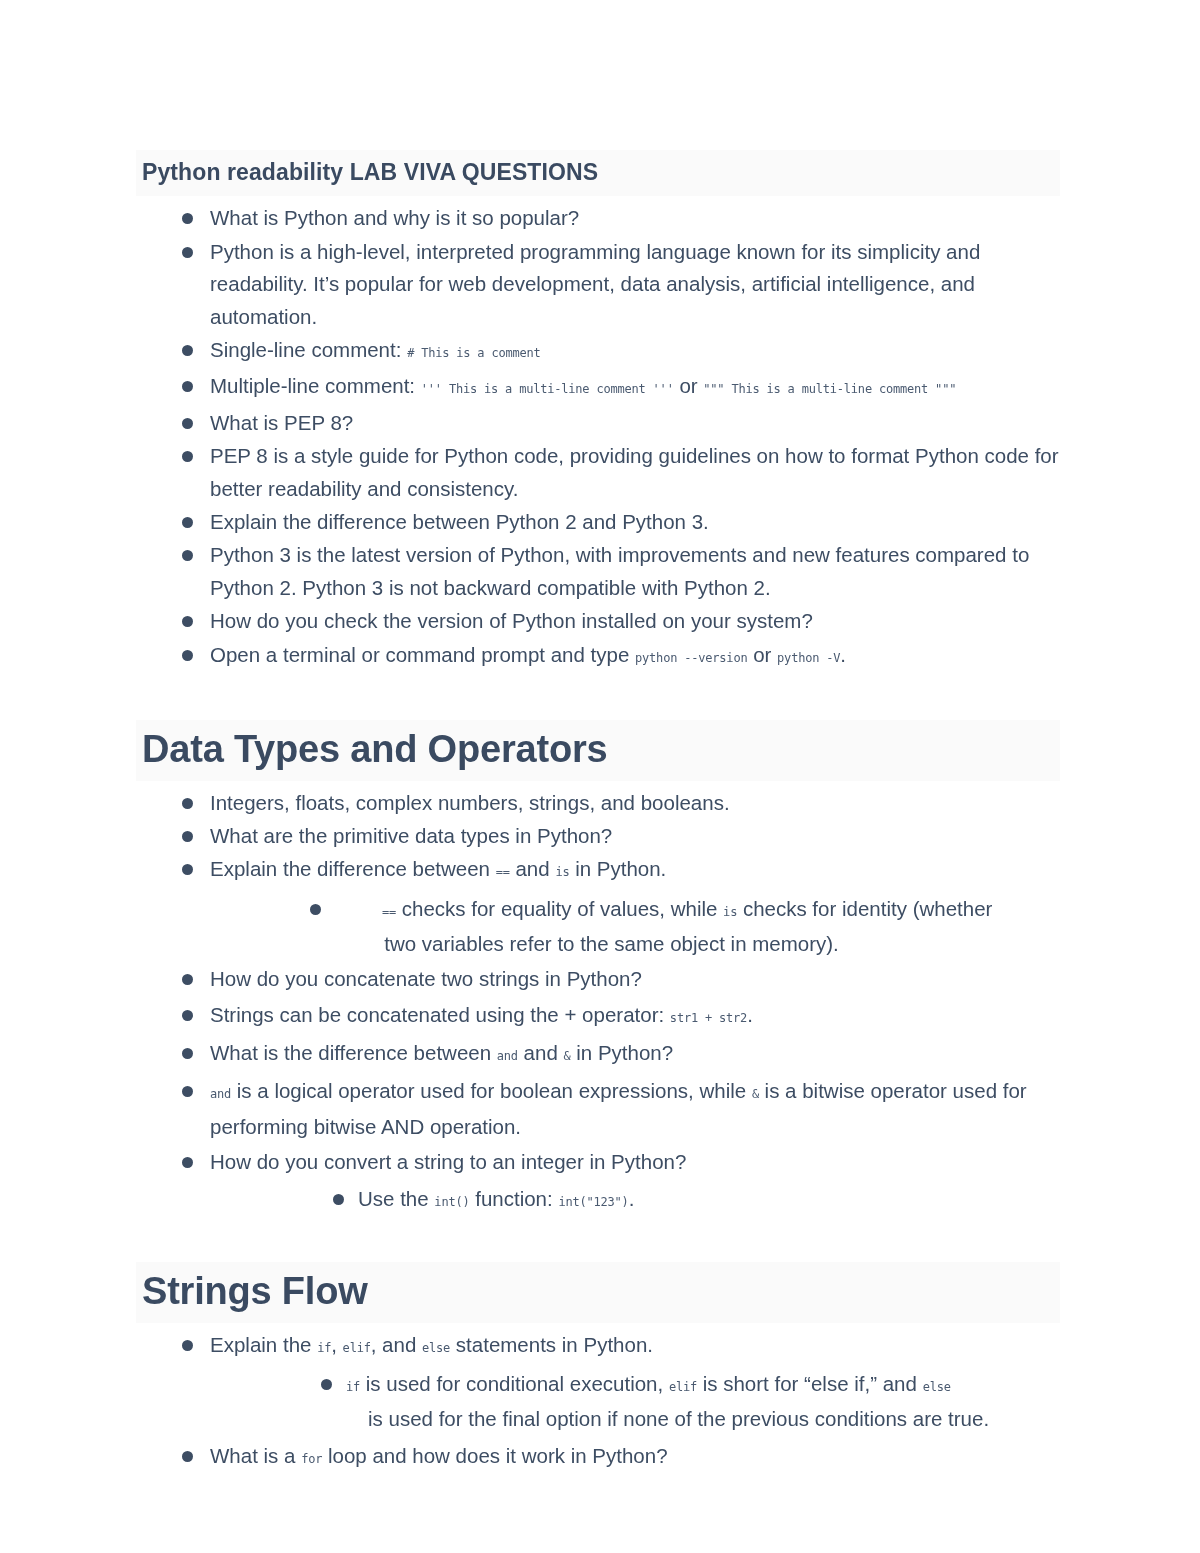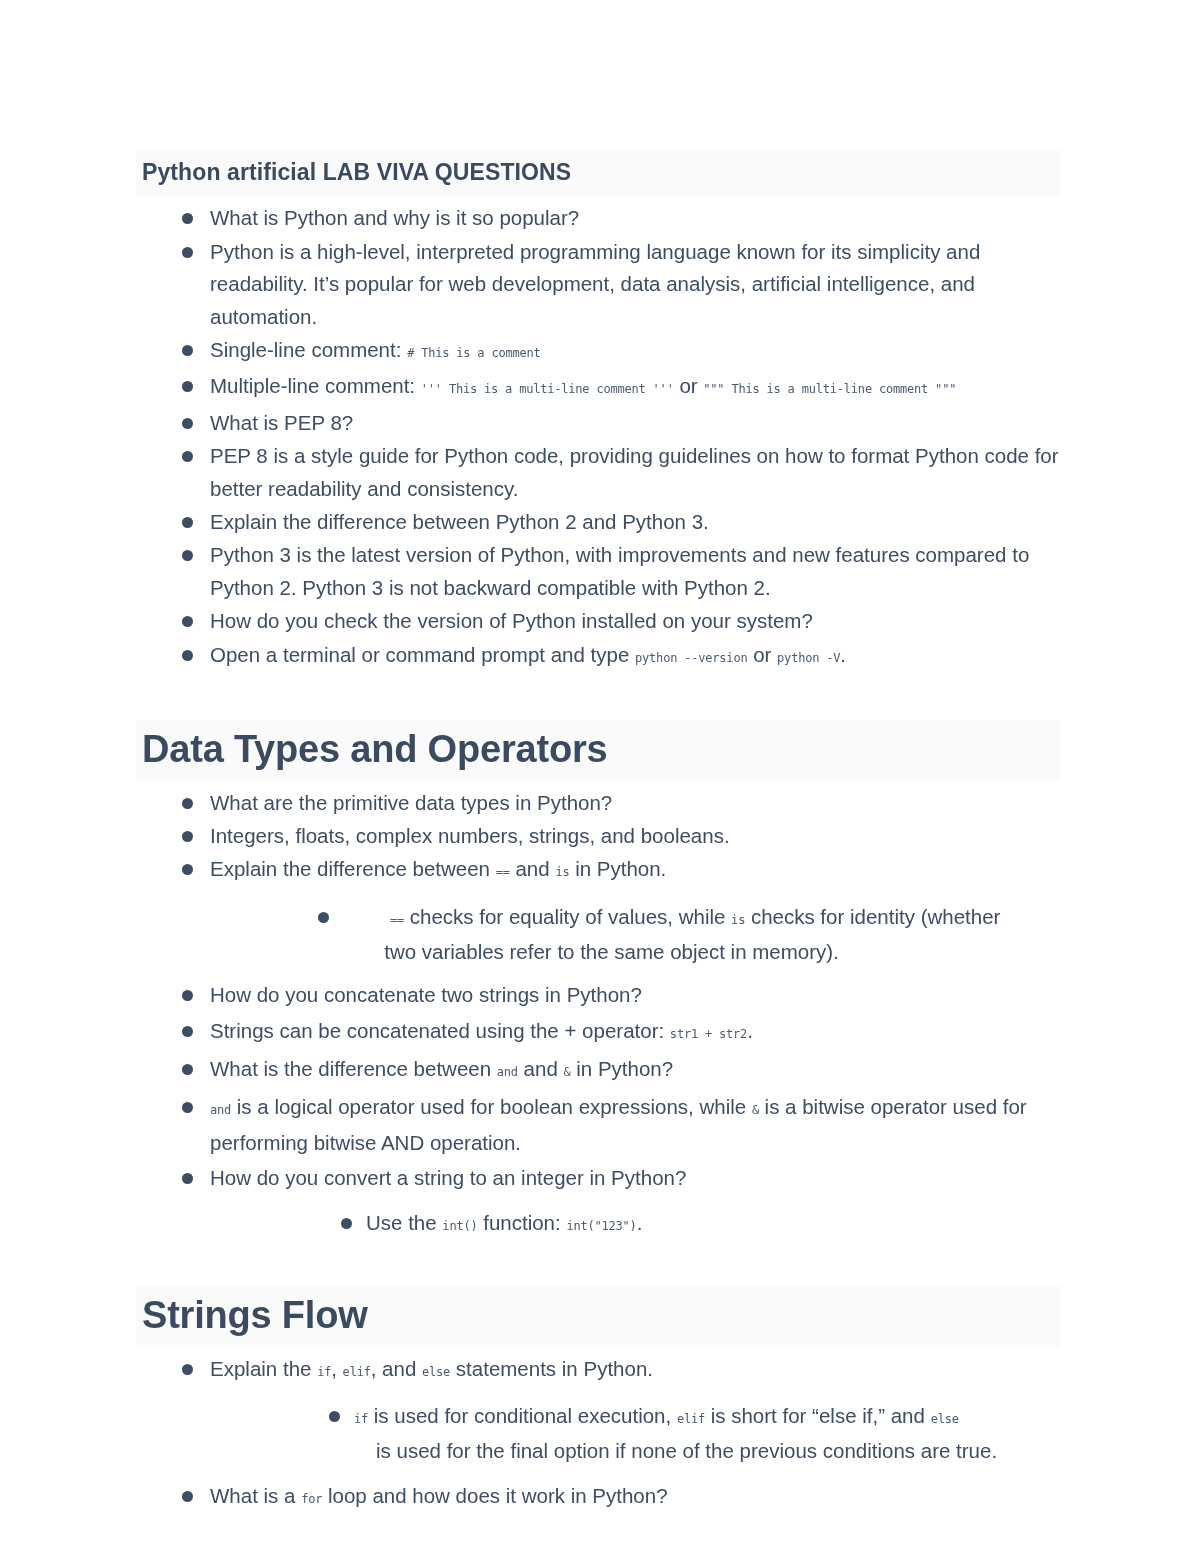--- a/index.html
+++ b/index.html
@@ -70,21 +70,21 @@
     top: 11px;
     width: 11px;
     height: 11px;
     border-radius: 50%;
     background: #3d4d63;
   }
   li.nobullet::before { display: none; }
   
   ul.lvl2 {
     list-style: none;
-    margin: 12px;
+    margin: 4px;
     padding: 0;
   }
   ul.lvl2 > li {
     position: relative;
     font-size: 20.5px;
     line-height: 32.4px;
     color: #3d4d63;
   }
   ul.lvl2 > li::before {
     content: "";
@@ -125,40 +125,40 @@
     color: #4a5a70;
     letter-spacing: -0.2px;
     white-space: pre;
   }
 </style>
 </head>
 <body>
 
 <div class="page">
 
-  <div class="band doc-title">Python artificial LAB VIVA QUESTIONS</div>
+  <div class="band doc-title">Python readability LAB VIVA QUESTIONS</div>
 
   <ul class="lvl1">
     <li><span>What is Python and why is it so popular?</span></li>
     <li><span>Python is a high-level, interpreted programming language known for its simplicity and readability. It’s popular for web development, data analysis, artificial intelligence, and automation.</span></li>
     <li><span>Single-line comment:</span> <code class="mono"># This is a comment</code></li>
     <li><span>Multiple-line comment:</span> <code class="mono">''' This is a multi-line comment '''</code> <span>or</span> <code class="mono">""" This is a multi-line comment """</code></li>
     <li><span>What is PEP 8?</span></li>
     <li><span>PEP 8 is a style guide for Python code, providing guidelines on how to format Python code for better readability and consistency.</span></li>
     <li><span>Explain the difference between Python 2 and Python 3.</span></li>
     <li><span>Python 3 is the latest version of Python, with improvements and new features compared to Python 2. Python 3 is not backward compatible with Python 2.</span></li>
     <li><span>How do you check the version of Python installed on your system?</span></li>
     <li><span>Open a terminal or command prompt and type</span> <code class="mono">python --version</code> <span>or</span> <code class="mono">python -V</code><span>.</span></li>
   </ul>
 
   <div class="band section-title sec-gap-1">Data Types and Operators</div>
 
   <ul class="lvl1">
+    <li><span>Integers, floats, complex numbers, strings, and booleans.</span></li>
     <li><span>What are the primitive data types in Python?</span></li>
-    <li><span>Integers, floats, complex numbers, strings, and booleans.</span></li>
     <li><span>Explain the difference between</span> <code class="mono">==</code> <span>and</span> <code class="mono">is</code> <span>in Python.</span></li>
     <li class="nobullet">
       <ul class="lvl2">
         <li class="sub-wide"><code class="mono">==</code> <span>checks for equality of values, while</span> <code class="mono">is</code> <span>checks for identity (whether</span><span class="wrapline">two variables refer to the same object in memory).</span></li>
       </ul>
     </li>
     <li class="spaced"><span>How do you concatenate two strings in Python?</span></li>
     <li class="spaced"><span>Strings can be concatenated using the + operator:</span> <code class="mono">str1 + str2</code><span>.</span></li>
     <li class="spaced"><span>What is the difference between</span> <code class="mono">and</code> <span>and</span> <code class="mono">&amp;</code> <span>in Python?</span></li>
     <li class="spaced"><code class="mono">and</code> <span>is a logical operator used for boolean expressions, while</span> <code class="mono">&amp;</code> <span>is a bitwise operator used for performing bitwise AND operation.</span></li>

